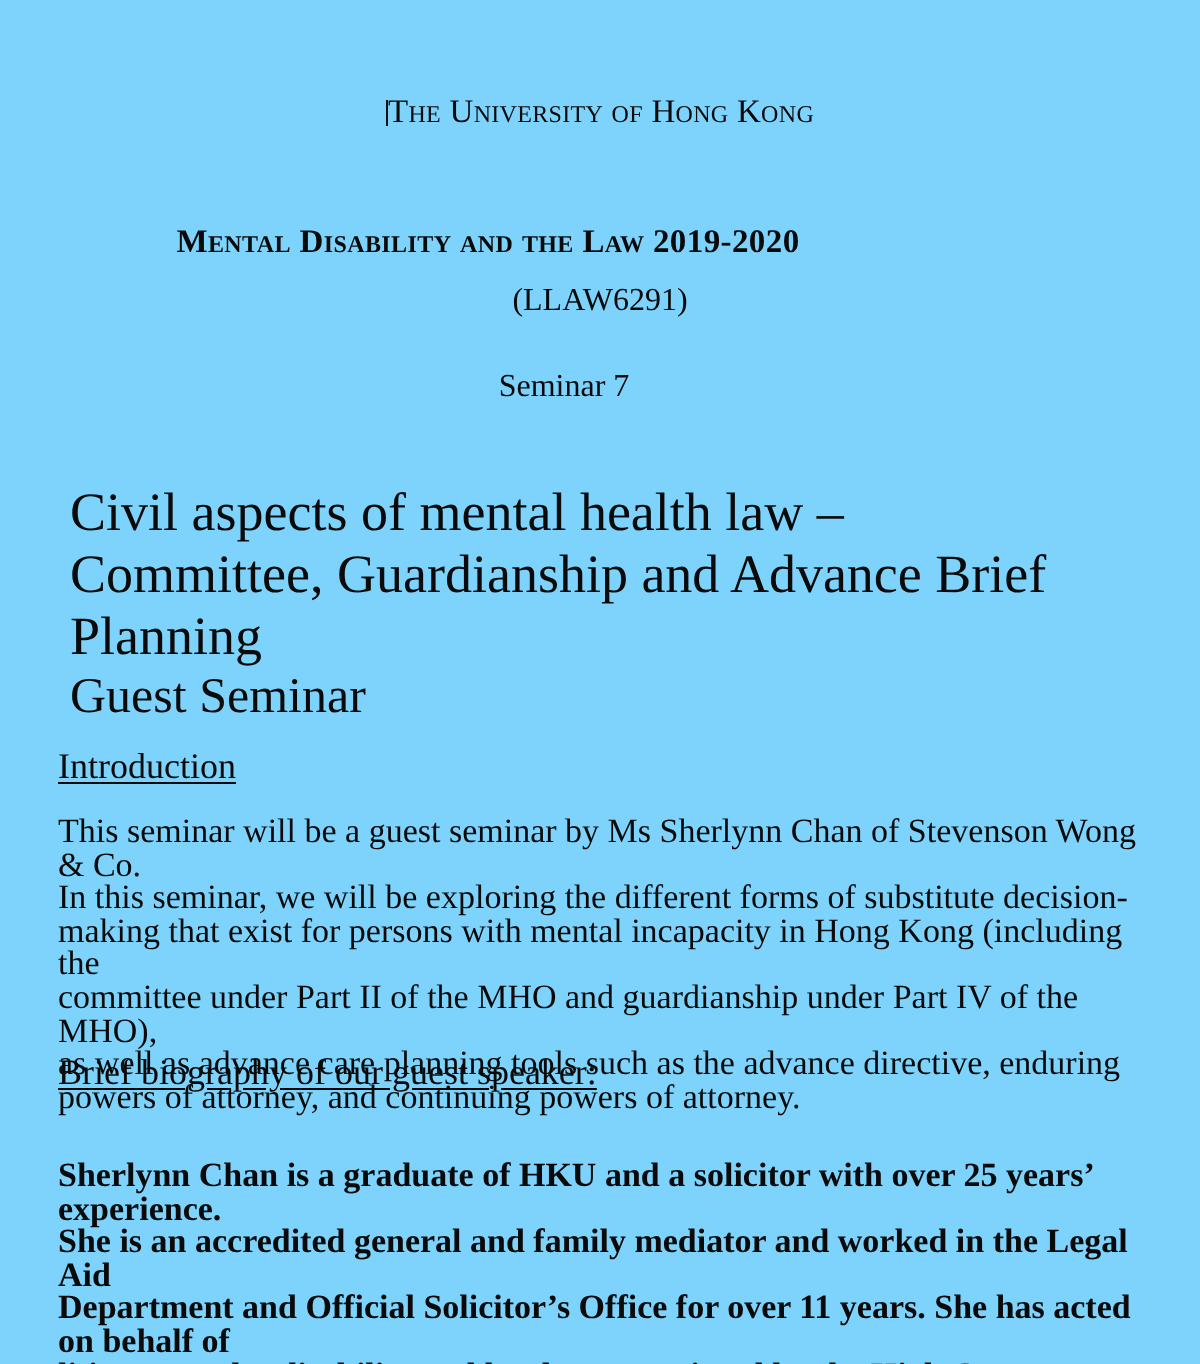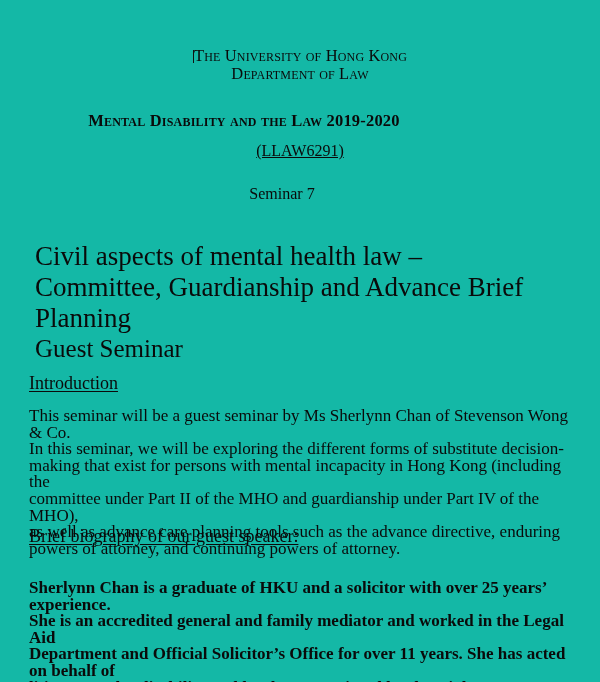--- a/index.html
+++ b/index.html
@@ -13,21 +13,21 @@
     font-family: "Liberation Serif", "DejaVu Serif", serif;
     color: #0a0a0a;
     overflow: hidden;
     -webkit-font-smoothing: antialiased;
   }
 
   .page {
     position: relative;
     width: 600px;
     height: 682px;
-    background: #14b8a6;
+    background: #7dd3fc;
   }
 
   
   .masthead {
     position: absolute;
     top: 47px;
     left: 0;
     width: 600px;
     text-align: center;
     line-height: 17.5px;
@@ -59,21 +59,20 @@
     letter-spacing: 0.2px;
   }
 
   .course-code {
     position: absolute;
     top: 142px;
     left: 0;
     width: 600px;
     text-align: center;
     font-size: 16px;
-    text-decoration: underline;
   }
 
   .seminar-no {
     position: absolute;
     top: 185px;
     left: 0;
     width: 564px;
     text-align: center;
     font-size: 16px;
   }
@@ -125,21 +124,20 @@
     white-space: pre-wrap;
   }
 </style>
 </head>
 <body>
 
 <div class="page">
 
   <div class="masthead">
     <div class="masthead-line"><span class="caret"></span><span>The University of Hong Kong</span></div>
-    <div class="masthead-line">Department of Law</div>
   </div>
 
   <div class="course-title">Mental Disability and the Law 2019-2020</div>
   <div class="course-code">(LLAW6291)</div>
   <div class="seminar-no">Seminar 7</div>
 
   <div class="doc-title">
     <span class="tline">Civil aspects of mental health law –</span>
     <span class="tline">Committee, Guardianship and Advance Brief</span>
     <span class="tline">Planning</span>

